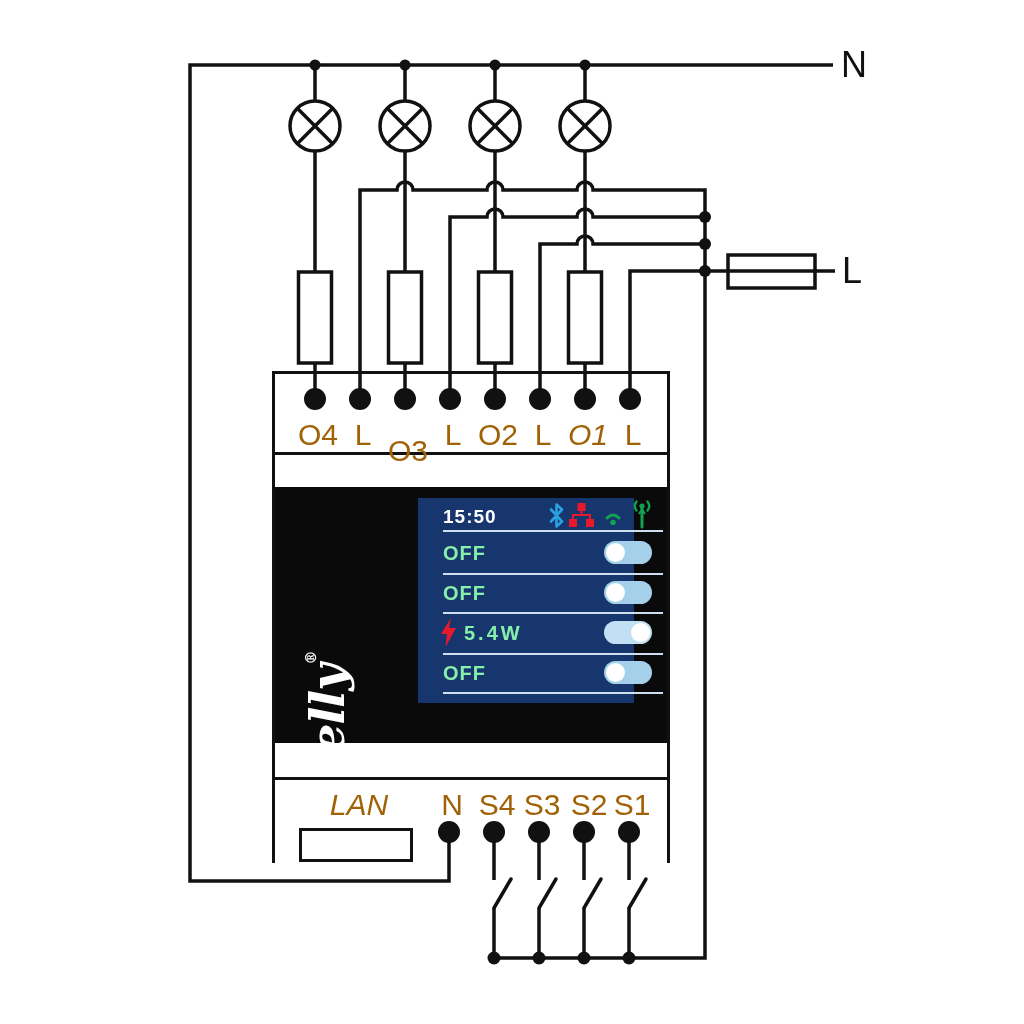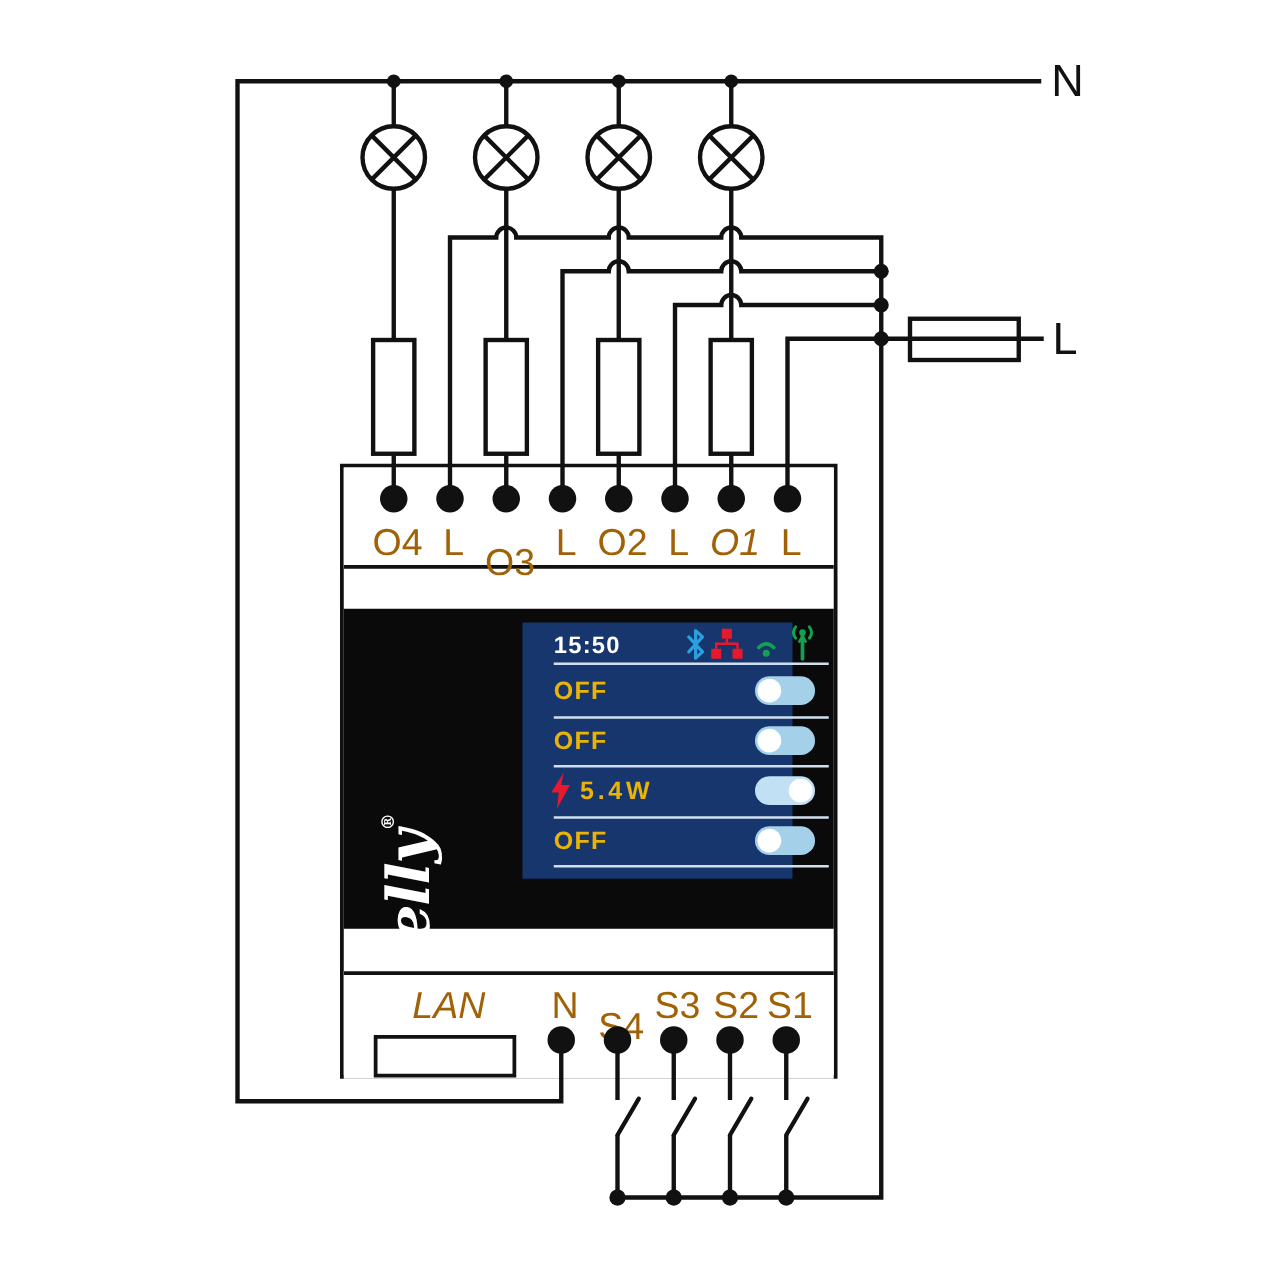--- a/index.html
+++ b/index.html
@@ -23,21 +23,21 @@
   #logo{position:absolute;left:-62px;top:218px;width:200px;height:60px;
         transform:rotate(-90deg);text-align:center;
         font-family:"DejaVu Serif",serif;font-style:italic;font-weight:bold;
         font-size:47px;line-height:56px;color:#ffffff;letter-spacing:-1px;}
   #logo sup{font-size:14px;font-style:normal;vertical-align:28px;letter-spacing:0;}
 
   
   #screen{position:absolute;left:103px;top:11px;width:216px;height:205px;background:#16366d;margin-left:40px;}
   .sep{position:absolute;left:25px;width:220px;height:2px;background:#cfdff0;}
   #time{position:absolute;left:25px;top:8px;font-size:19px;font-weight:bold;color:#fff;letter-spacing:1px;}
-  .srow-label{position:absolute;left:25px;font-size:20px;font-weight:bold;color:#eab308;letter-spacing:1px;}
+  .srow-label{position:absolute;left:25px;font-size:20px;font-weight:bold;color:#86efac;letter-spacing:1px;}
   .toggle{position:absolute;left:186px;width:48px;height:23px;border-radius:12px;background:#a4d0ea;}
   .toggle .knob{position:absolute;top:2px;width:19px;height:19px;border-radius:50%;background:#ffffff;}
   .toggle.off .knob{left:2px;}
   .toggle.on{background:#c2e0f4;}
   .toggle.on .knob{left:27px;}
   .power-label{letter-spacing:3px;}
 
   
   .sicon{position:absolute;}
 
@@ -139,21 +139,21 @@
       </svg>
       <div class="pill" style="left:149px;"></div>
       <div class="pill" style="left:211px;"></div>
       <div class="pill" style="left:272px;"></div>
     </div>
 
     <div id="strip-bottom">
       <span class="tlabel" style="left:84px;top:10px;font-style:italic;">LAN</span>
       <div id="lan-port"></div>
       <span class="tlabel" style="left:177px;top:10px;">N</span>
-      <span class="tlabel" style="left:222px;top:10px;margin-top:17px;">S4</span>
+      <span class="tlabel" style="left:222px;top:10px;">S4</span>
       <span class="tlabel" style="left:267px;top:10px;">S3</span>
       <span class="tlabel" style="left:314px;top:10px;">S2</span>
       <span class="tlabel" style="left:357px;top:10px;">S1</span>
     </div>
   </div>
 
   <svg id="wires" width="1024" height="1024" viewBox="0 0 1024 1024">
     <g stroke="#111" stroke-width="3.5" fill="none">
 
       <path d="M833,65 H190 V881 H449 V833"></path>

